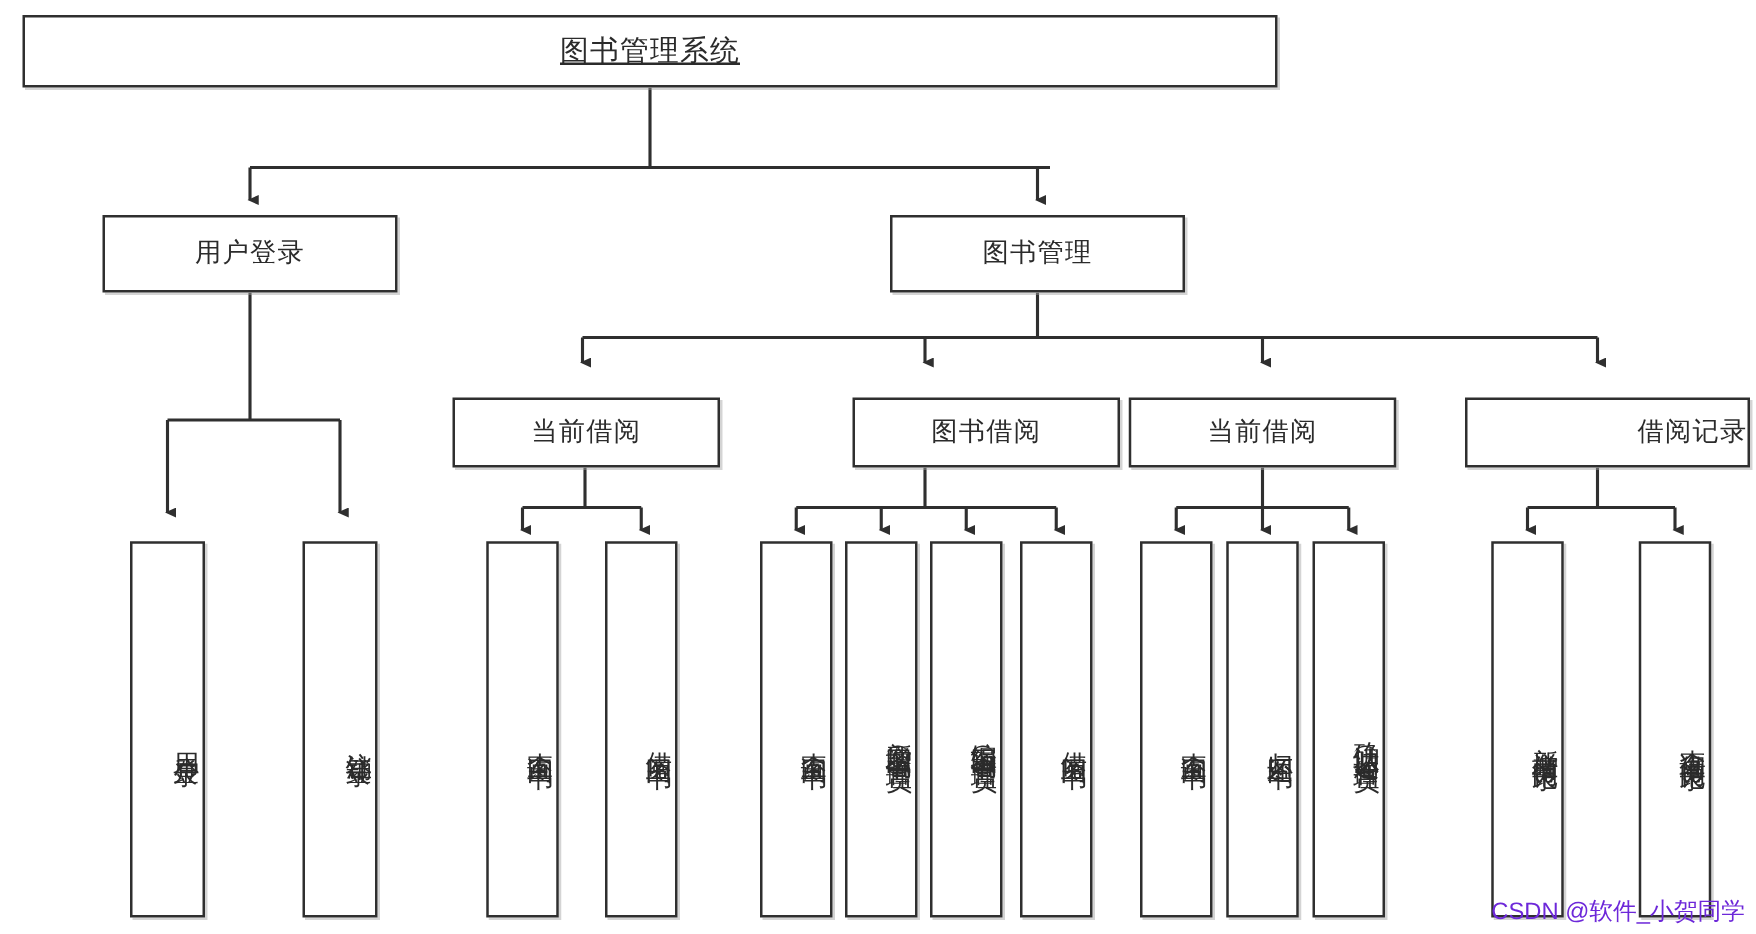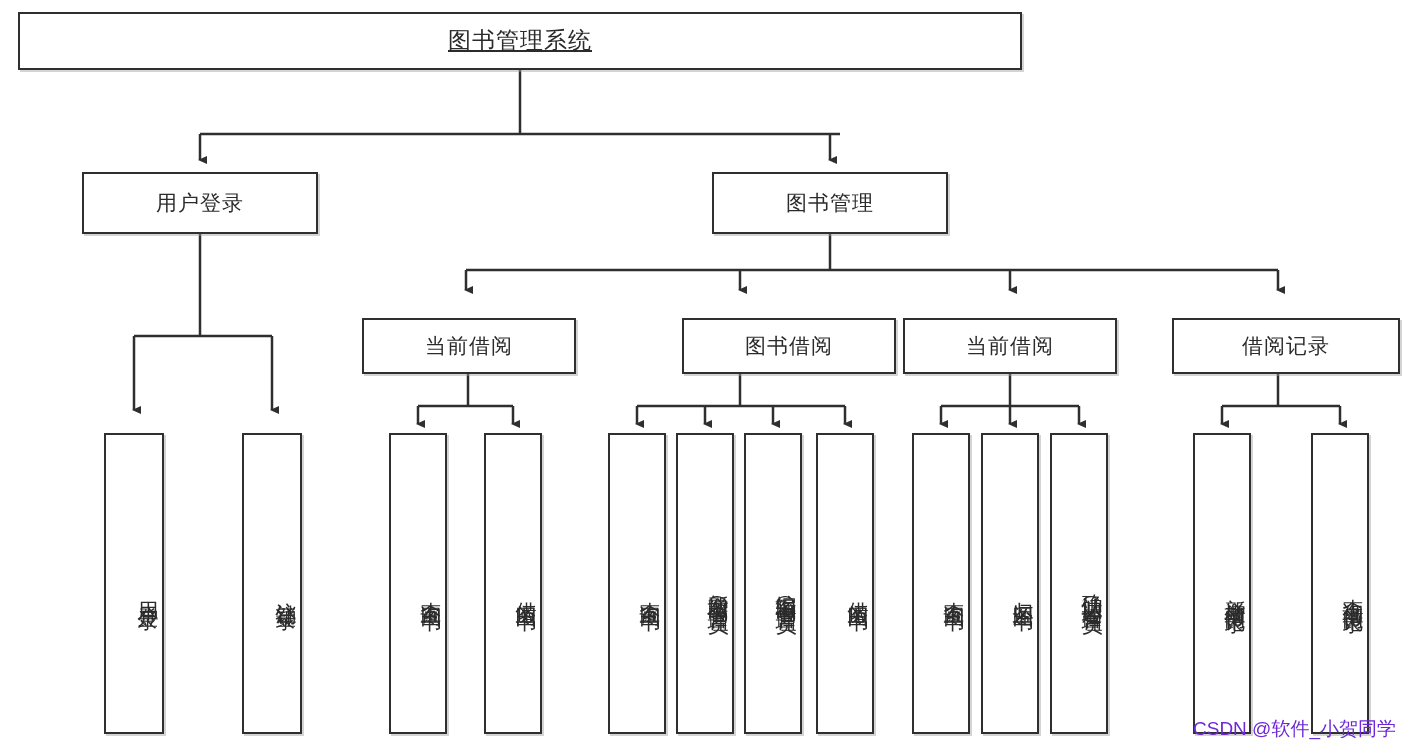--- a/index.html
+++ b/index.html
@@ -140,21 +140,21 @@
   </div>
 
   <div class="node horiz" style="left:634px; top:318px; width:214px; height:56px;margin-left:48px;">
     <span>图书借阅</span>
   </div>
 
   <div class="node horiz" style="left:903px; top:318px; width:214px; height:56px;">
     <span>当前借阅</span>
   </div>
 
-  <div class="node horiz" style="left:1172px; top:318px; width:228px; height:56px;">
+  <div class="node horiz" style="left:1172px; top:318px; width:228px; height:56px;justify-content:flex-end;">
     <span>借阅记录</span>
   </div>
 
   <div class="node vert" style="left:104px; top:433px; width:60px; height:301px;">
     <span class="vtext">用户登录</span>
   </div>
 
   <div class="node vert" style="left:242px; top:433px; width:60px; height:301px;">
     <span class="vtext">注销登录</span>
   </div>

